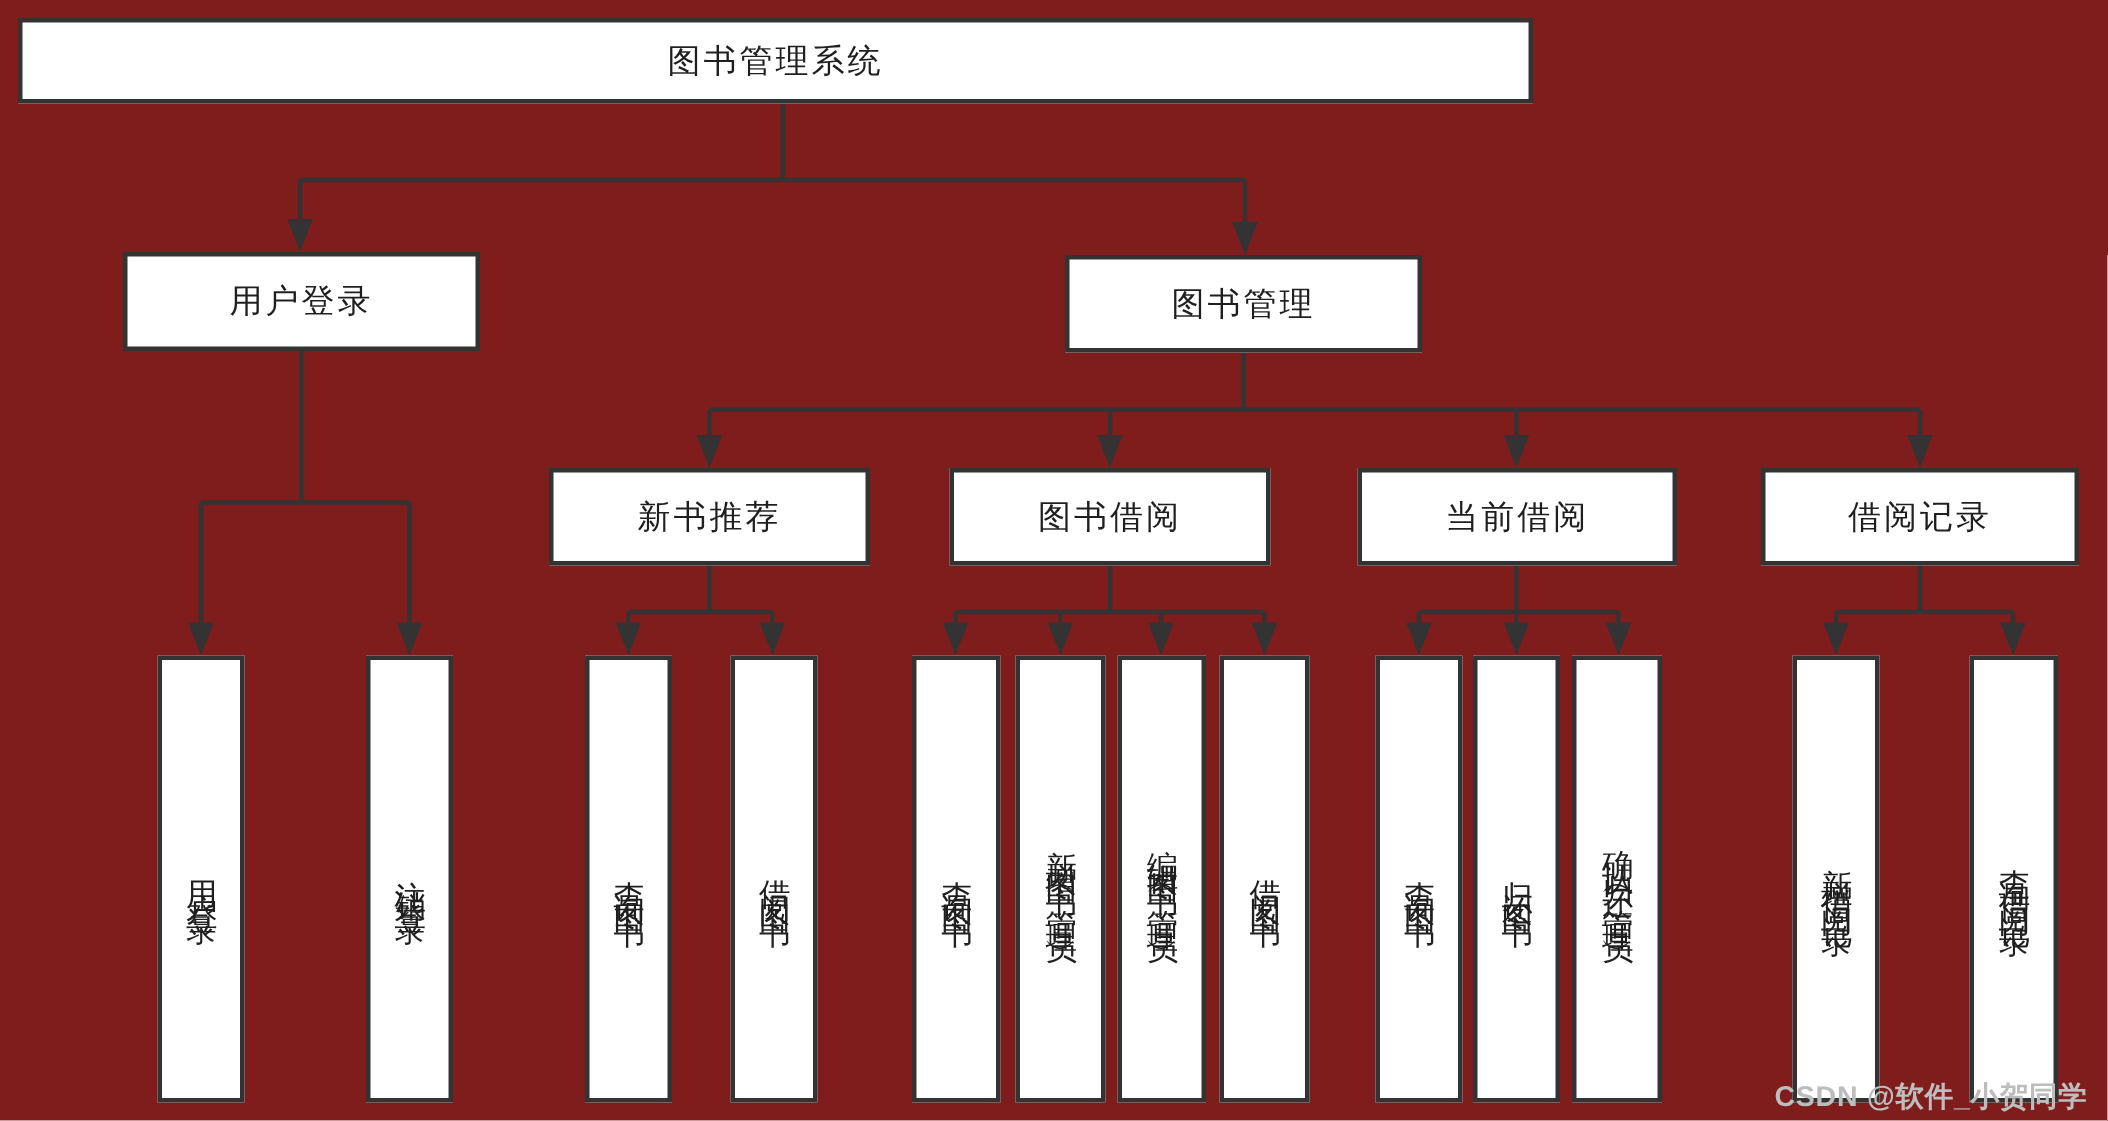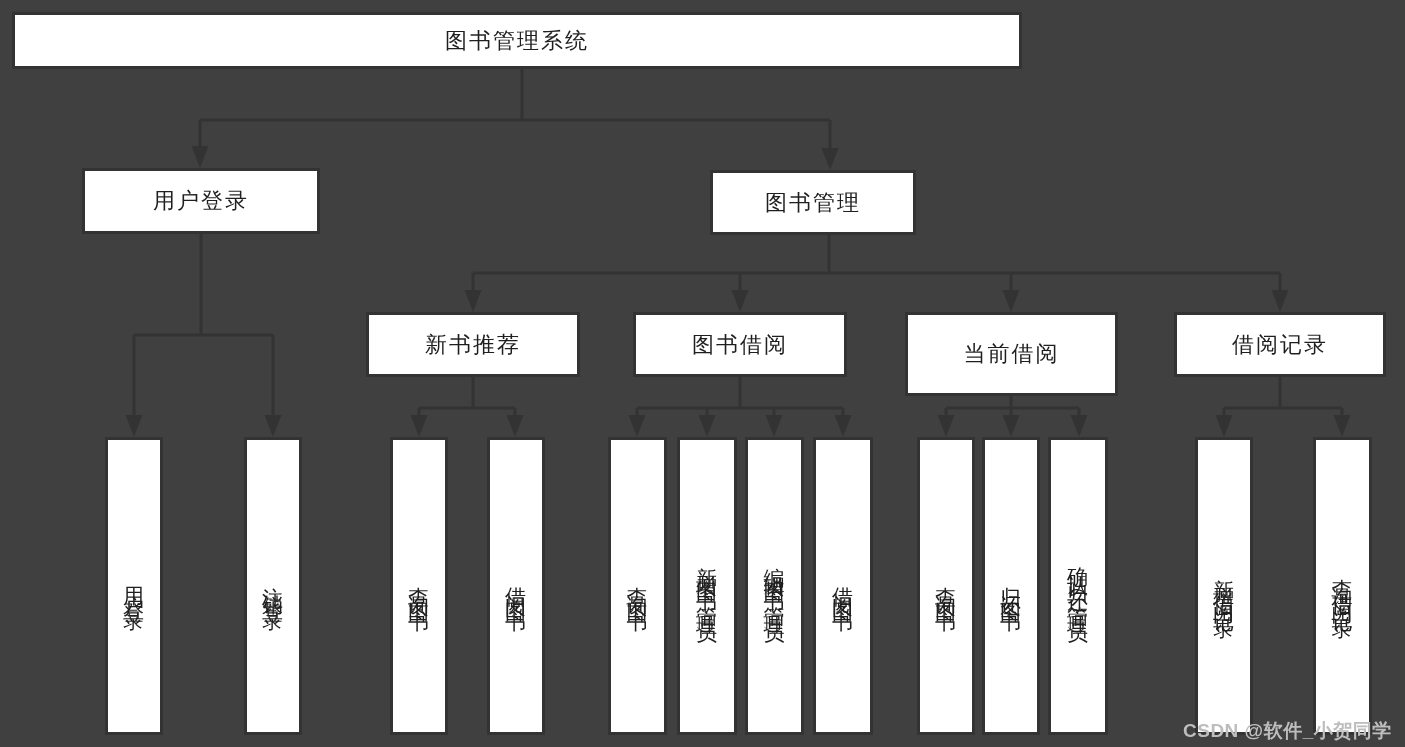--- a/index.html
+++ b/index.html
@@ -1,20 +1,20 @@
 <!DOCTYPE html>
 <html><head>
 <meta charset="utf-8">
 <style>
   html, body { margin: 0; padding: 0; background: #ffffff; }
   .canvas {
     position: relative;
     width: 1405px;
     height: 747px;
-    background: #404040;
+    background: #7f1d1d;
     font-family: "Liberation Sans", "DejaVu Sans", sans-serif;
     overflow: hidden;
   }
   svg.wires { position: absolute; left: 0; top: 0; width: 1405px; height: 747px; }
   svg.wires path { stroke: #333333; stroke-width: 3; fill: none; }
   svg.wires polygon { fill: #333333; stroke: none; }
 
   .hbox {
     position: absolute;
     box-sizing: border-box;
@@ -54,24 +54,24 @@
     color: #bdbdbd;
     letter-spacing: 0.5px;
     white-space: nowrap;
     z-index: 5;
     font-weight: bold;
   }
 
   
   #n-root  { left: 12px;   top: 12px;  width: 1010px; height: 57px; }
   #n-login { left: 82px;   top: 168px; width: 238px;  height: 66px; }
-  #n-mgmt  { left: 710px;  top: 170px; width: 206px;  height: 65px; }
+  #n-mgmt  { left: 710px;  top: 170px; width: 238px;  height: 65px; }
   #n-m0 { left: 366px;  top: 312px; width: 214px; height: 65px; }
   #n-m1 { left: 633px;  top: 312px; width: 214px; height: 65px; }
-  #n-m2 { left: 905px;  top: 312px; width: 213px; height: 84px; }
+  #n-m2 { left: 905px;  top: 312px; width: 213px; height: 65px; }
   #n-m3 { left: 1174px; top: 312px; width: 212px; height: 65px; }
   #l-a0 { left: 105px;  }
   #l-a1 { left: 244px;  }
   #l-b0 { left: 390px;  }
   #l-b1 { left: 487px;  }
   #l-c0 { left: 608px;  width: 59px; }
   #l-c1 { left: 677px;  width: 60px; }
   #l-c2 { left: 745px;  width: 59px; }
   #l-c3 { left: 813px;  width: 60px; }
   #l-d0 { left: 917px;  }

